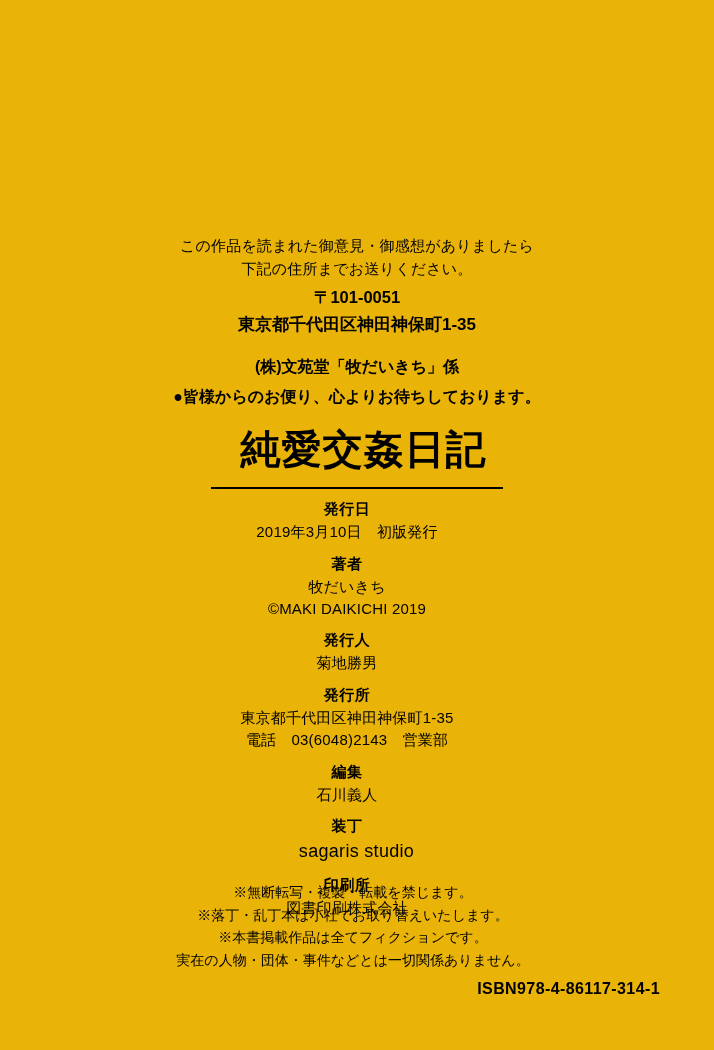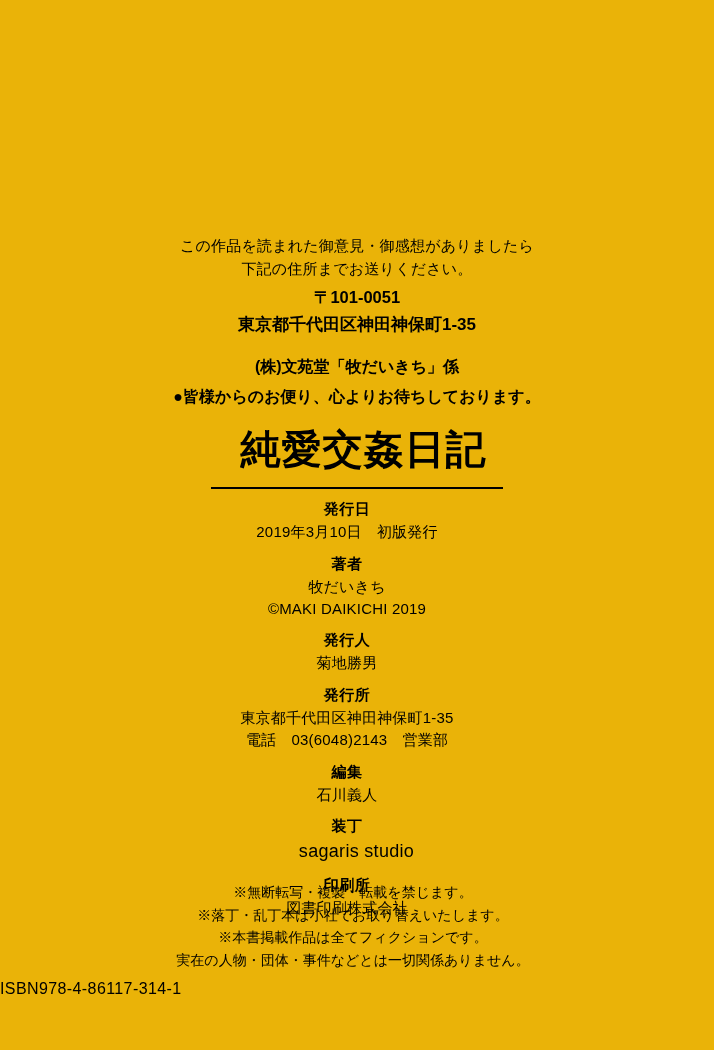--- a/index.html
+++ b/index.html
@@ -122,23 +122,23 @@
     font-size: 14px;
     line-height: 1.62;
   }
 
   
   .isbn {
     position: absolute;
     top: 980px;
     left: 0;
     width: 660px;
-    text-align: left;
+    text-align: right;
     font-size: 16px;
-    font-weight: normal;
+    font-weight: bold;
     letter-spacing: 0.4px;
   }
 </style>
 </head>
 <body>
 
 <div class="page">
 
   <div class="notice">
     <div class="line">この作品を読まれた御意見・御感想がありましたら</div>

